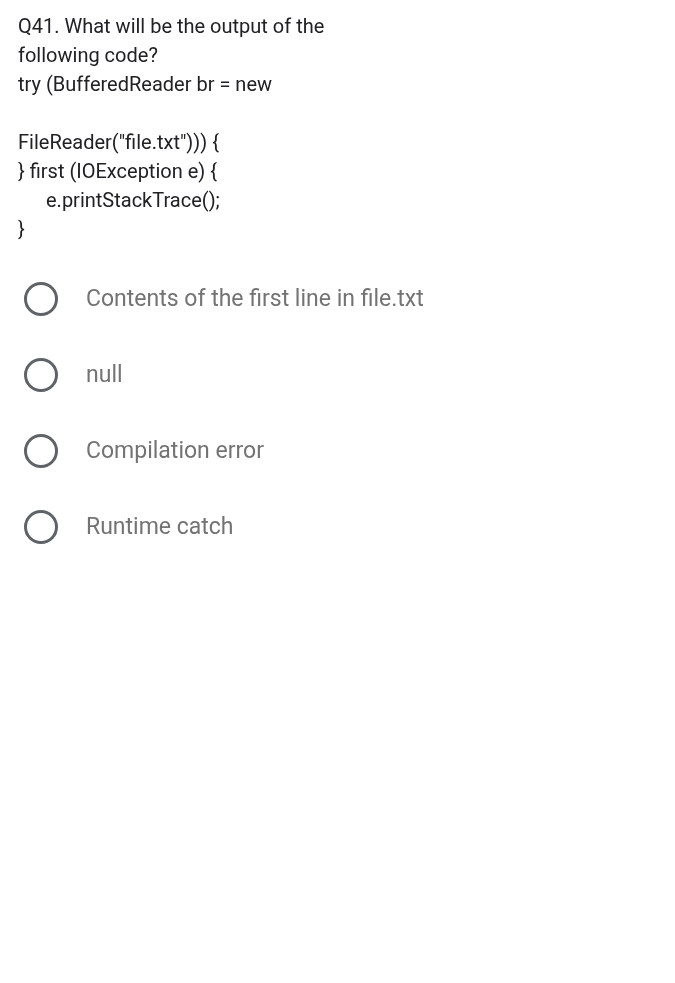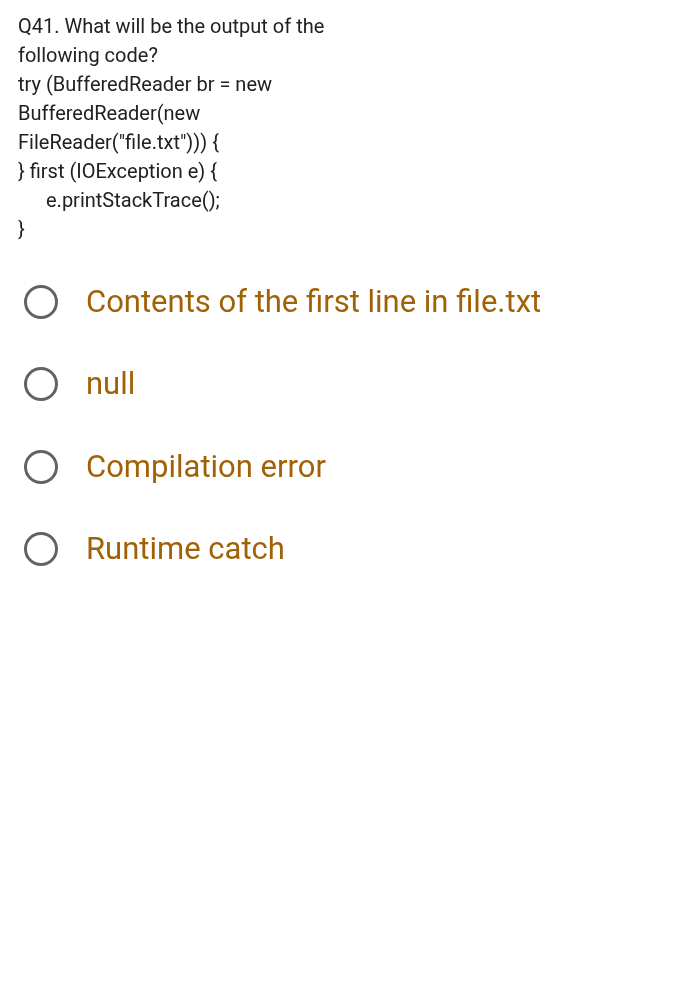--- a/index.html
+++ b/index.html
@@ -38,33 +38,33 @@
       cursor: pointer;
     }
     .radio-circle {
       width: 34px;
       height: 34px;
       border: 3px solid #5f6368;
       border-radius: 50%;
       flex-shrink: 0;
     }
     .option-label {
-      font-size: 31px;
-      color: #a16207;
+      font-size: 23px;
+      color: #737373;
       line-height: 1.3;
     }
   </style>
 </head>
 <body>
 
 <div class="question-text">
   <span>Q41. What will be the output of the</span><br>
   <span>following code?</span><br>
   <span>try (BufferedReader br = new</span><br>
-  <span>BufferedReader(new</span><br>
+  <br>
   <span>FileReader("file.txt"))) {</span><br>
   <span>} first (IOException e) {</span><br>
   <span class="code-indent">e.printStackTrace();</span>
   <span>}</span>
 </div>
 
 <div class="options">
   <div class="option">
     <div class="radio-circle"></div>
     <div class="option-label">Contents of the first line in file.txt</div>

